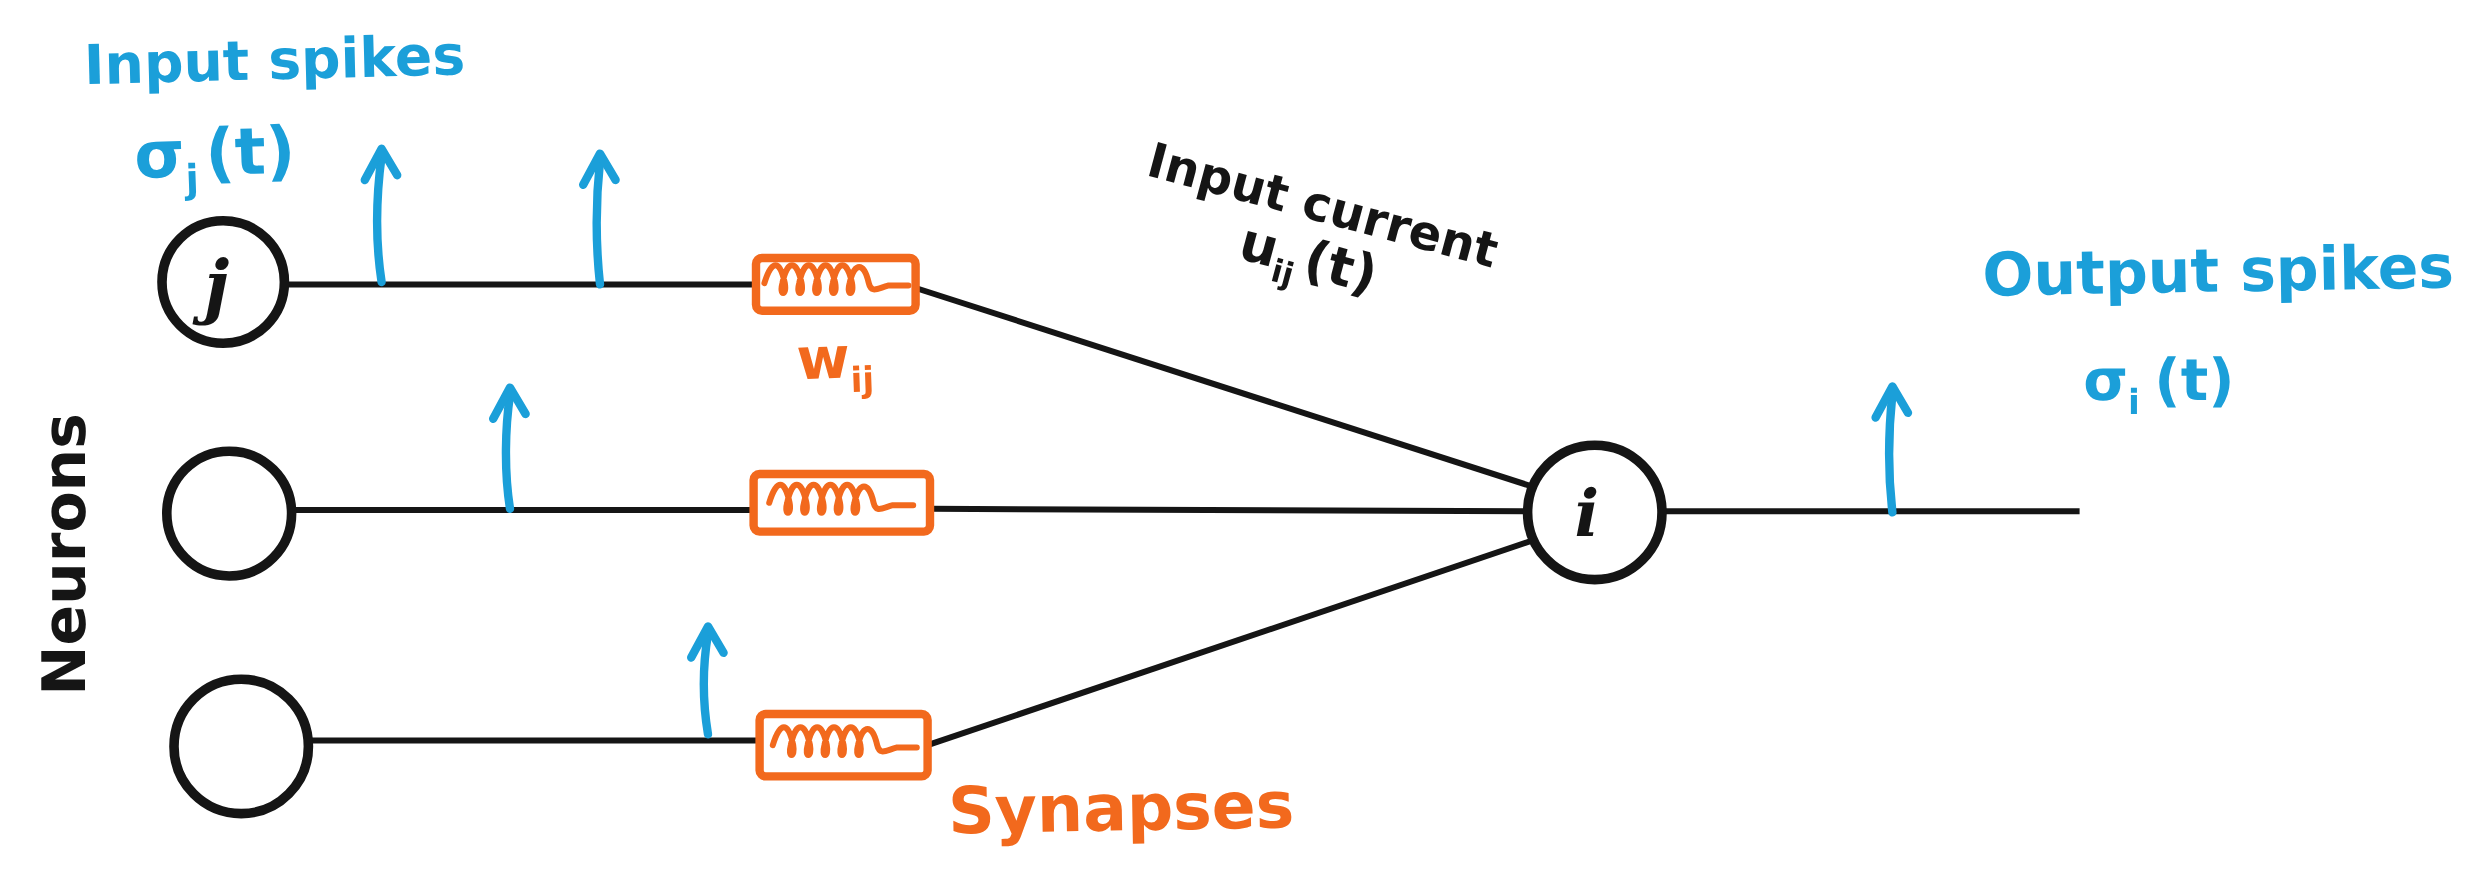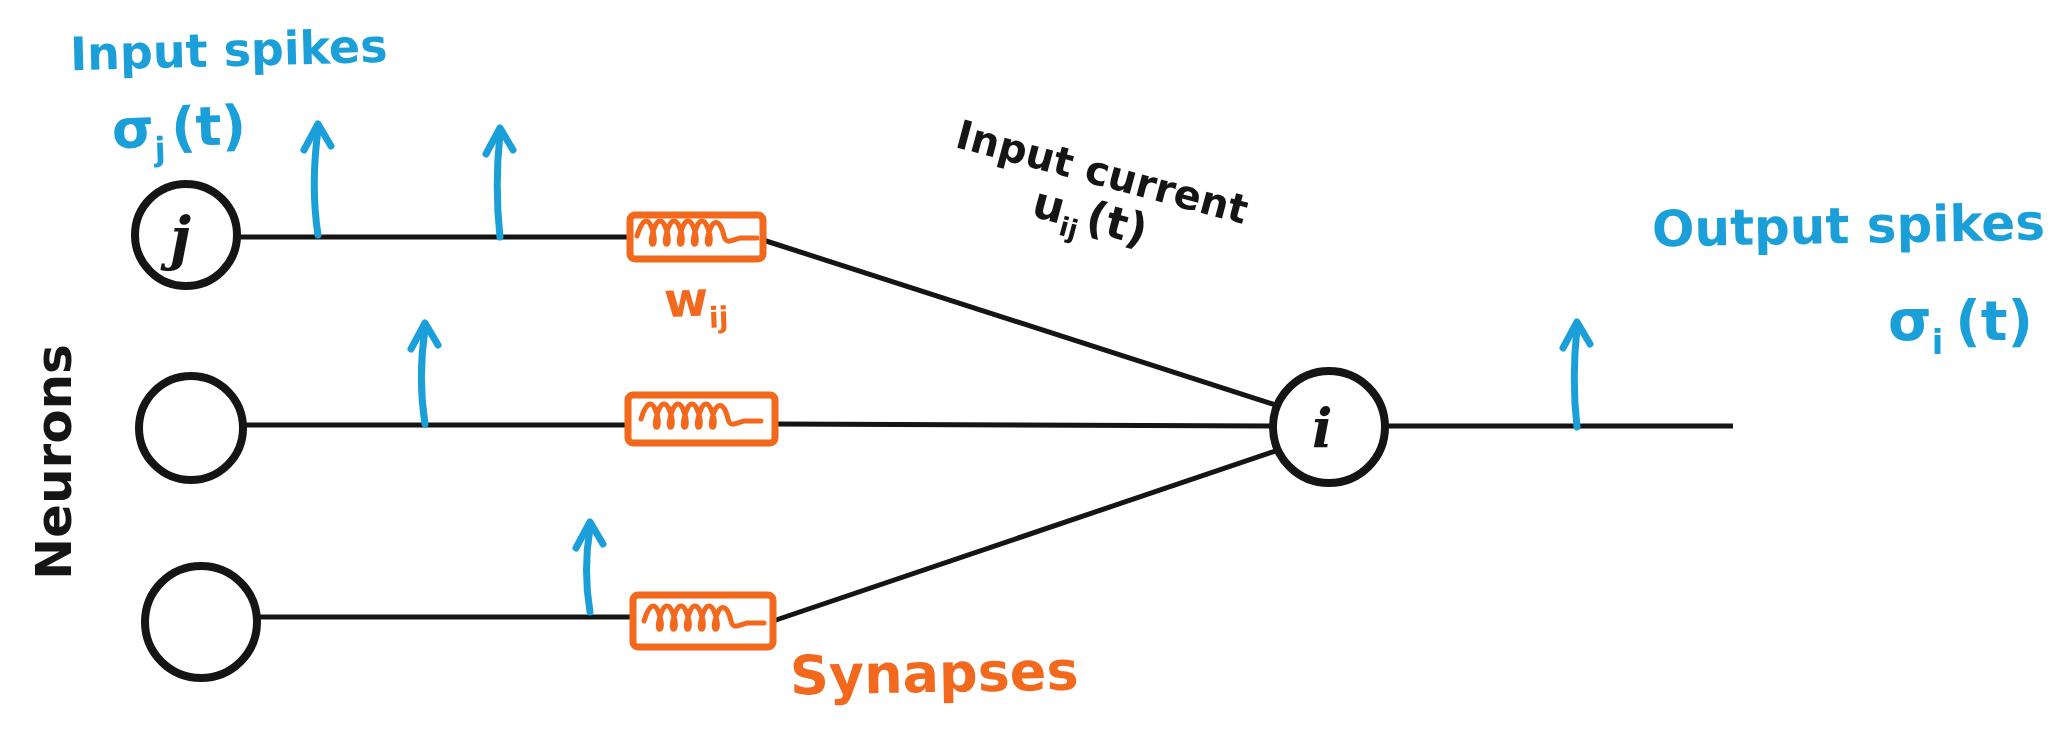--- a/index.html
+++ b/index.html
@@ -46,21 +46,21 @@
   .wij{left:664px;top:274px;font-size:48px;transform:rotate(-2deg);}
   .input-current{
     left:940px;top:150px;width:310px;
     font-size:40px;text-align:center;
     transform:rotate(15deg);
     white-space:normal;
   }
   .input-current .u-line{font-size:44px;margin-top:2px;}
   .synapses{left:790px;top:646px;font-size:54px;transform:rotate(-1deg);}
   .output-spikes{left:1652px;top:200px;font-size:50px;transform:rotate(-1deg);}
-  .sigma-i{left:1888px;top:292px;font-size:56px;text-align:center;}
+  .sigma-i{left:1736px;top:292px;font-size:48px;text-align:center;}
 </style>
 </head>
 <body>
 
 <div class="canvas">
 
   <svg width="2061" height="744" viewBox="0 0 2061 744">
     <defs>
       <path id="coil" d="M0,22 C6,2 13,2 17,22 C19,33 12,33 15,22 C19,2 27,2 31,22 C33,33 26,33 29,22 C33,2 41,2 45,22 C47,33 40,33 43,22 C47,2 55,2 59,22 C61,33 54,33 57,22 C61,2 69,2 73,22 C75,33 68,33 71,22 C75,4 83,4 87,22 C89,31 95,26 103,24 L120,24"></path>
     </defs>

